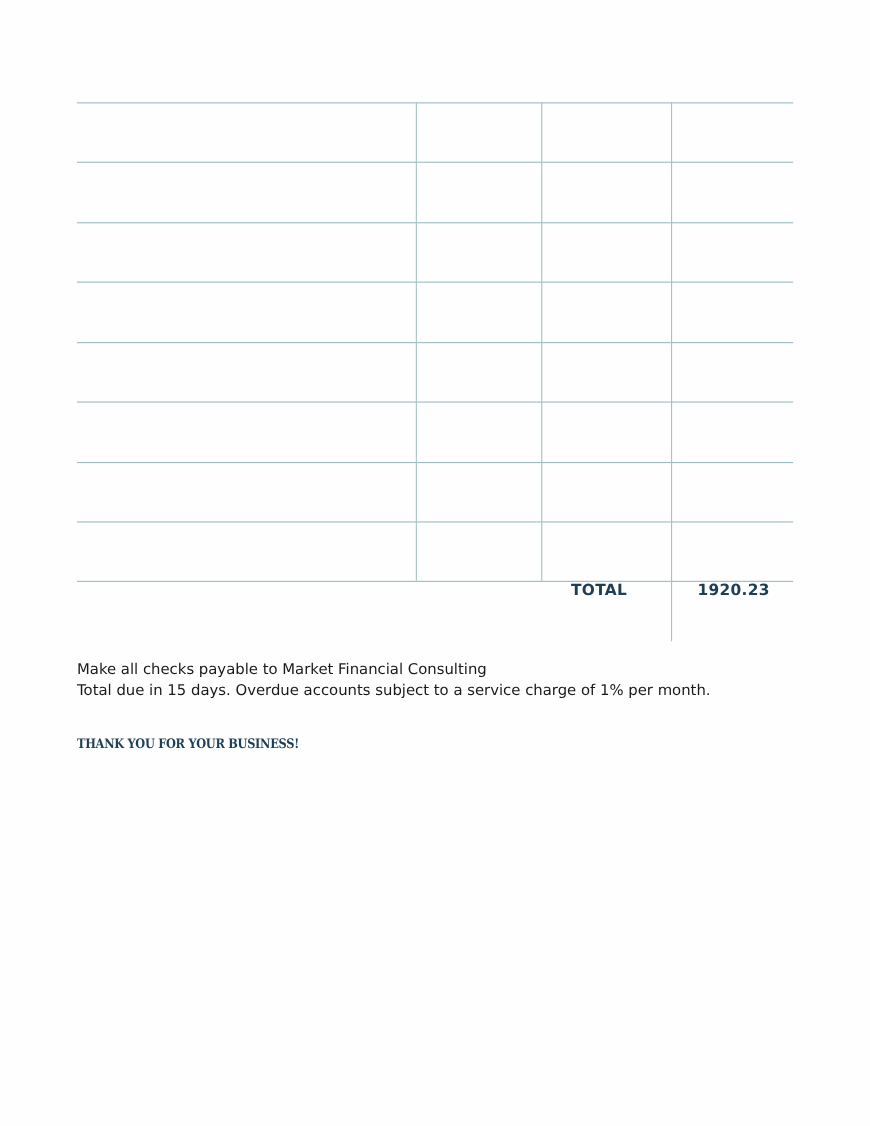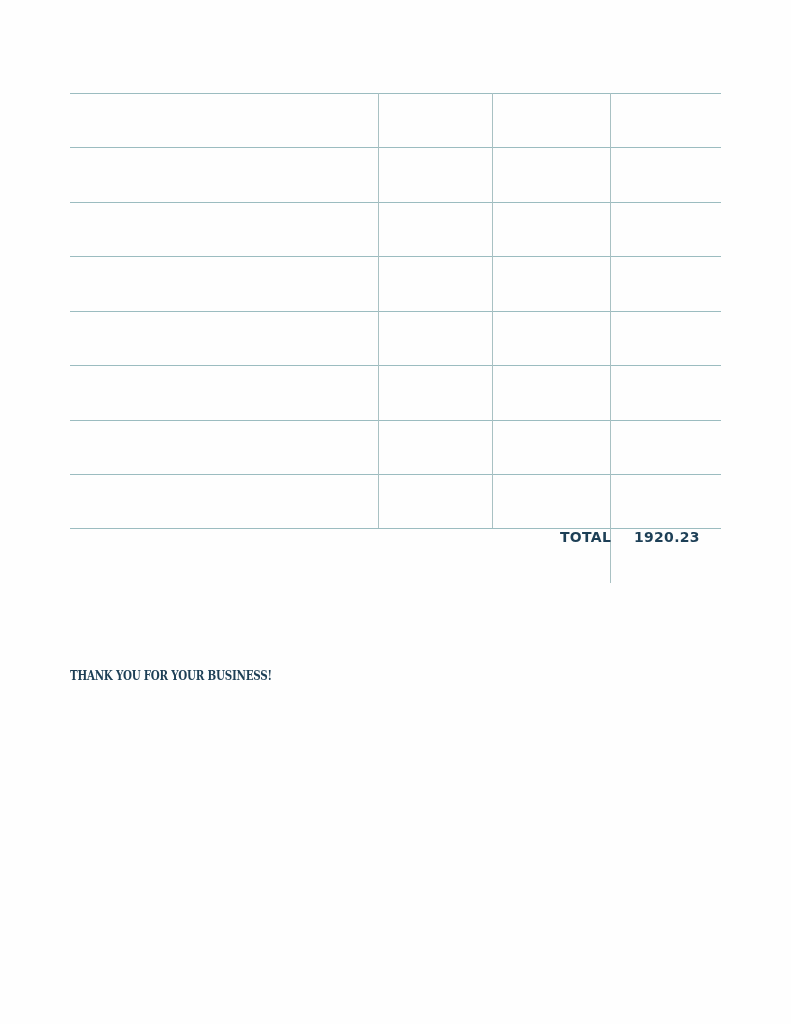--- a/index.html
+++ b/index.html
@@ -1,21 +1,21 @@
 <!DOCTYPE html>
 <html><head>
   <meta charset="utf-8">
   <style>
     html, body { margin: 0; padding: 0; background: #ffffff; }
     body { width: 791px; height: 1024px; position: relative; overflow: hidden; }
     .page { position: absolute; left: 0; top: 0; width: 791px; height: 1024px; background: #fefefe; }
     .grid { position: absolute; left: 70px; top: 93px; width: 651px; }
     .hline { position: absolute; left: 0; width: 651px; height: 0; border-top: 1.5px solid #9bbcc0; }
     .vline { position: absolute; width: 0; border-left: 1.5px solid #a9c1c3; }
-    .total-label { position: absolute; left: 560px; top: 529px; font-family: "DejaVu Sans", sans-serif; font-weight: bold; font-size: 14px; color: #1d3f56; letter-spacing: 0.3px; }
+    .total-label { position: absolute; left: 519px; top: 529px; font-family: "DejaVu Sans", sans-serif; font-weight: bold; font-size: 14px; color: #1d3f56; letter-spacing: 0.3px; }
     .total-value { position: absolute; left: 634px; top: 529px; font-family: "DejaVu Sans", sans-serif; font-weight: bold; font-size: 14px; color: #1d3f56; letter-spacing: 0.3px; }
     .note { position: absolute; left: 70px; font-family: "DejaVu Sans", sans-serif; font-size: 13.5px; color: #1a1a1a; white-space: nowrap; }
     .thanks { position: absolute; left: 70px; top: 669px; font-family: "DejaVu Serif", serif; font-weight: bold; font-size: 12px; color: #1d3f56; letter-spacing: -0.3px; transform: scaleX(0.86); transform-origin: left top; white-space: nowrap; }
   </style>
 </head>
 <body>
 
 <div class="page">
 
   <div class="grid">
@@ -31,15 +31,17 @@
     <div class="hline" style="top:435px"></div>
 
     <div class="vline" style="left:308px; top:0; height:435px"></div>
     <div class="vline" style="left:422px; top:0; height:435px"></div>
     <div class="vline" style="left:540px; top:0; height:490px"></div>
   </div>
 
   <div class="total-label">TOTAL</div>
   <div class="total-value">1920.23</div>
 
+  <div class="note" style="top:601px">Make all checks payable to Market Financial Consulting</div>
+  <div class="note" style="top:620px">Total due in 15 days. Overdue accounts subject to a service charge of 1% per month.</div>
 
   <div class="thanks">THANK YOU FOR YOUR BUSINESS!</div>
 </div>
 
 </body></html>

